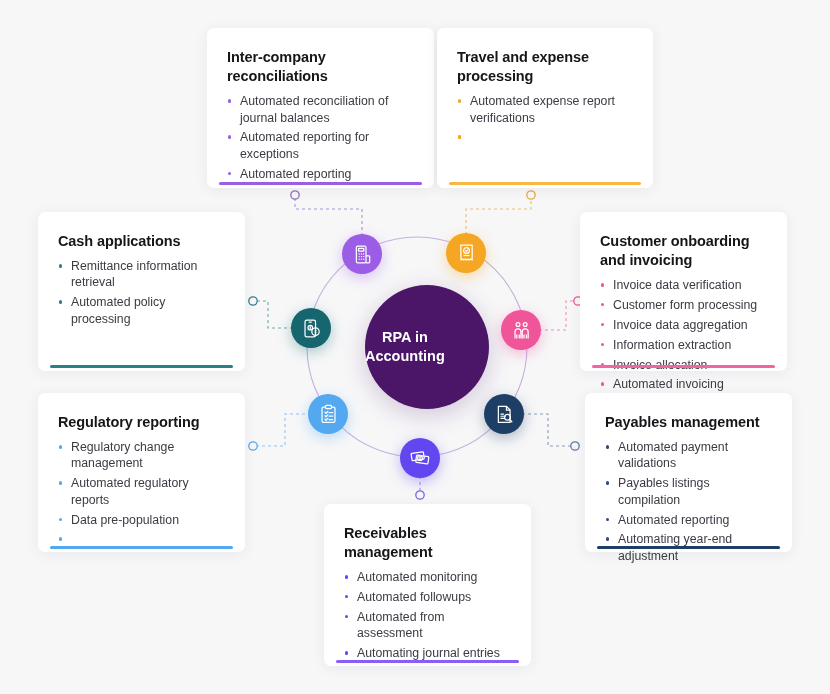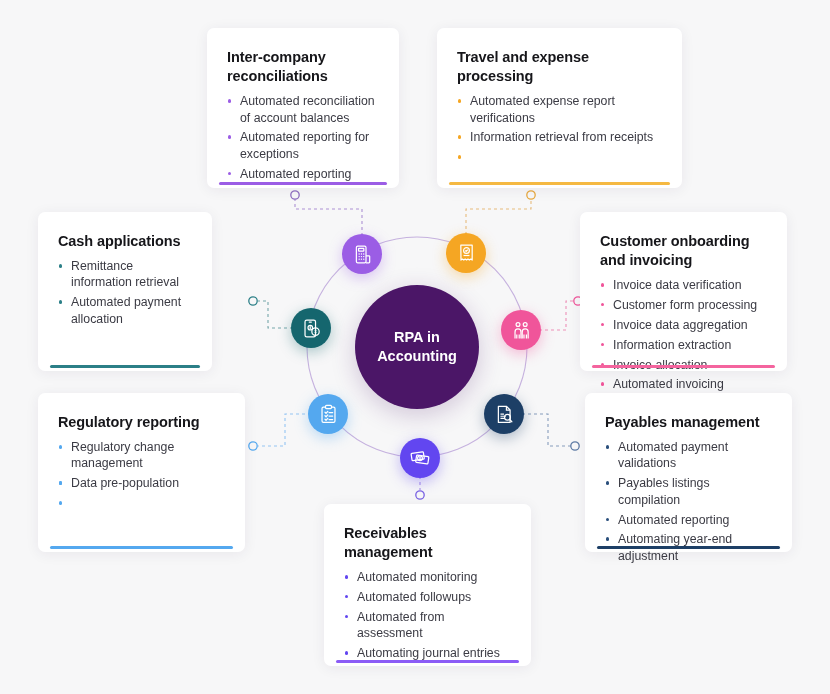--- a/index.html
+++ b/index.html
@@ -78,27 +78,27 @@
 
   
   .hub {
     position: absolute;
     width: 124px;
     height: 124px;
     border-radius: 50%;
     background: #4b1667;
     display: flex;
     align-items: center;
-    justify-content: center;
+    justify-content: flex-start;
     text-align: center;
     color: #ffffff;
     font-size: 14.5px;
     font-weight: bold;
     line-height: 1.28;
-    left: 355px;
+    left: 365px;
     top: 285px;
     box-shadow: 0 6px 24px rgba(75, 22, 103, 0.22);
   }
 
   
   .node {
     position: absolute;
     width: 40px;
     height: 40px;
     border-radius: 50%;
@@ -236,45 +236,45 @@
         <rect x="4.6" y="2.4" width="12" height="19.2" rx="2"></rect>
         <path d="M9.4 4.6h2.4" stroke-linecap="round"></path>
         <circle cx="10.6" cy="11" r="2.6"></circle>
         <path d="M10.6 9.6v2.8M9.8 10.3h1.6M9.8 11.7h1.6" stroke-width="1"></path>
         <circle cx="16.6" cy="15.6" r="4.2"></circle>
         <path d="M16.6 13.6v4M15.5 14.5h2.2M15.5 16.6h2.2" stroke-width="1"></path>
       </svg>
     </span>
   </div>
 
-  <div class="card" style="left:207px; top:28px; width:192px; height:160px;">
+  <div class="card" style="left:207px; top:28px; width:227px; height:160px;">
     <div class="card-title">Inter-company reconciliations</div>
     <ul class="card-list">
-      <li><span class="bullet" style="background:#9b5de5"></span><span>Automated reconciliation of account balances</span></li>
+      <li><span class="bullet" style="background:#9b5de5"></span><span>Automated reconciliation of journal balances</span></li>
       <li><span class="bullet" style="background:#9b5de5"></span><span>Automated reporting for exceptions</span></li>
       <li><span class="bullet" style="background:#9b5de5"></span><span>Automated reporting</span></li>
     </ul>
     <div class="accent-bar" style="background:#9b5de5"></div>
   </div>
 
-  <div class="card" style="left:437px; top:28px; width:245px; height:160px;">
+  <div class="card" style="left:437px; top:28px; width:216px; height:160px;">
     <div class="card-title">Travel and expense processing</div>
     <ul class="card-list">
       <li><span class="bullet" style="background:#f5a623"></span><span>Automated expense report verifications</span></li>
-      <li><span class="bullet" style="background:#f5a623"></span><span>Information retrieval from receipts</span></li>
       <li><span class="bullet" style="background:#f5a623"></span></li>
+      <li><span class="bullet" style="background:#f5a623"></span></li>
     </ul>
     <div class="accent-bar" style="background:#f5b942"></div>
   </div>
 
-  <div class="card" style="left:38px; top:212px; width:174px; height:159px;">
+  <div class="card" style="left:38px; top:212px; width:207px; height:159px;">
     <div class="card-title">Cash applications</div>
     <ul class="card-list">
       <li><span class="bullet" style="background:#2b7f87"></span><span>Remittance information retrieval</span></li>
-      <li><span class="bullet" style="background:#2b7f87"></span><span>Automated payment allocation</span></li>
+      <li><span class="bullet" style="background:#2b7f87"></span><span>Automated policy processing</span></li>
     </ul>
     <div class="accent-bar" style="background:#2b7f87"></div>
   </div>
 
   <div class="card" style="left:580px; top:212px; width:207px; height:159px;">
     <div class="card-title">Customer onboarding and invoicing</div>
     <ul class="card-list">
       <li><span class="bullet" style="background:#f0559a"></span><span>Invoice data verification</span></li>
       <li><span class="bullet" style="background:#f0559a"></span><span>Customer form processing</span></li>
       <li><span class="bullet" style="background:#f0559a"></span><span>Invoice data aggregation</span></li>
@@ -282,21 +282,21 @@
       <li><span class="bullet" style="background:#f0559a"></span><span>Invoice allocation</span></li>
       <li><span class="bullet" style="background:#f0559a"></span><span>Automated invoicing</span></li>
     </ul>
     <div class="accent-bar" style="background:#f4649e"></div>
   </div>
 
   <div class="card" style="left:38px; top:393px; width:207px; height:159px;">
     <div class="card-title">Regulatory reporting</div>
     <ul class="card-list">
       <li><span class="bullet" style="background:#54a8ef"></span><span>Regulatory change management</span></li>
-      <li><span class="bullet" style="background:#54a8ef"></span></li>
+      <li><span class="bullet" style="background:#54a8ef"></span><span>Automated regulatory reports</span></li>
       <li><span class="bullet" style="background:#54a8ef"></span><span>Data pre-population</span></li>
       <li><span class="bullet" style="background:#54a8ef"></span></li>
     </ul>
     <div class="accent-bar" style="background:#54a8ef"></div>
   </div>
 
   <div class="card" style="left:585px; top:393px; width:207px; height:159px;">
     <div class="card-title">Payables management</div>
     <ul class="card-list">
       <li><span class="bullet" style="background:#2a4f7c"></span><span>Automated payment validations</span></li>

